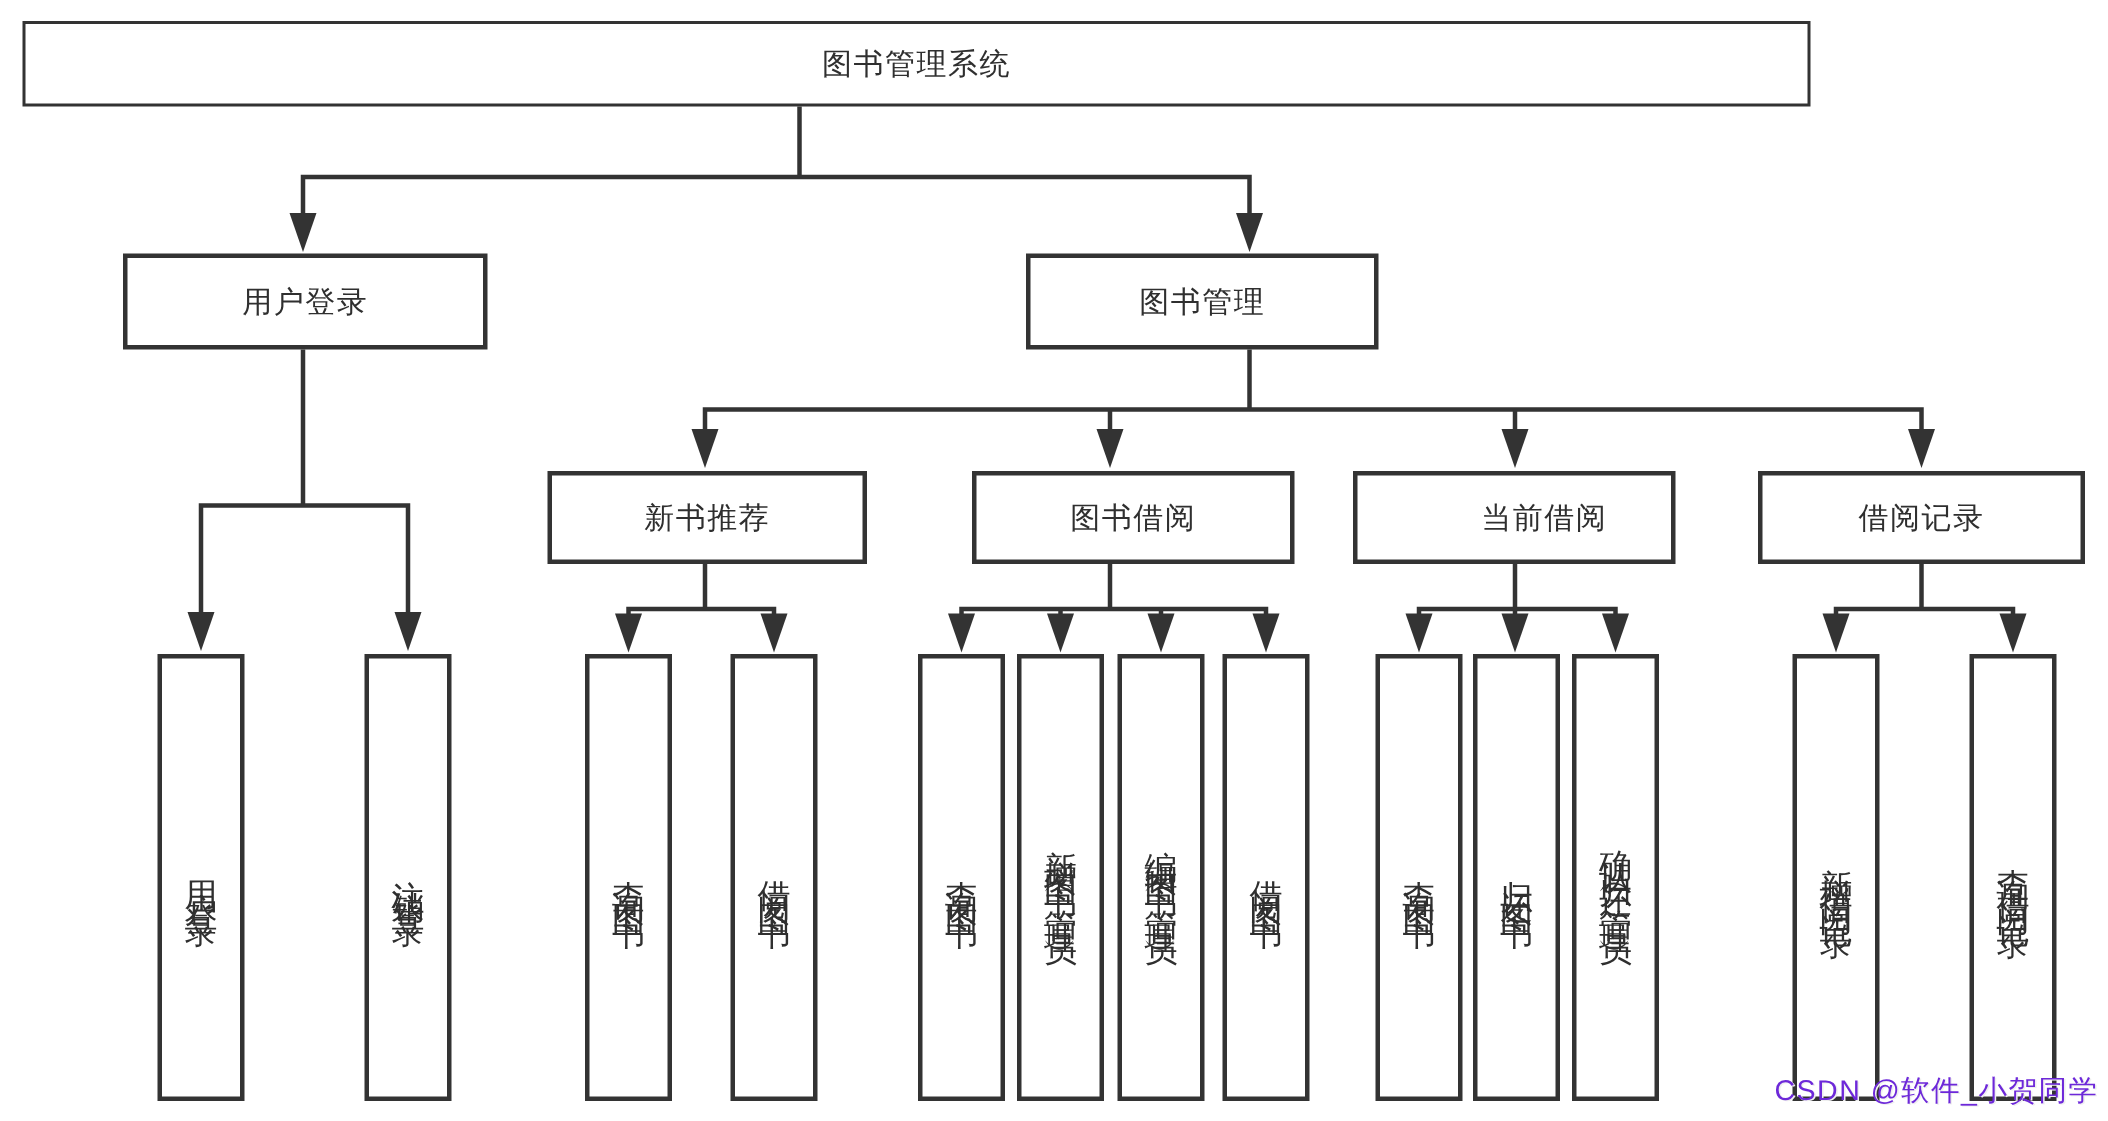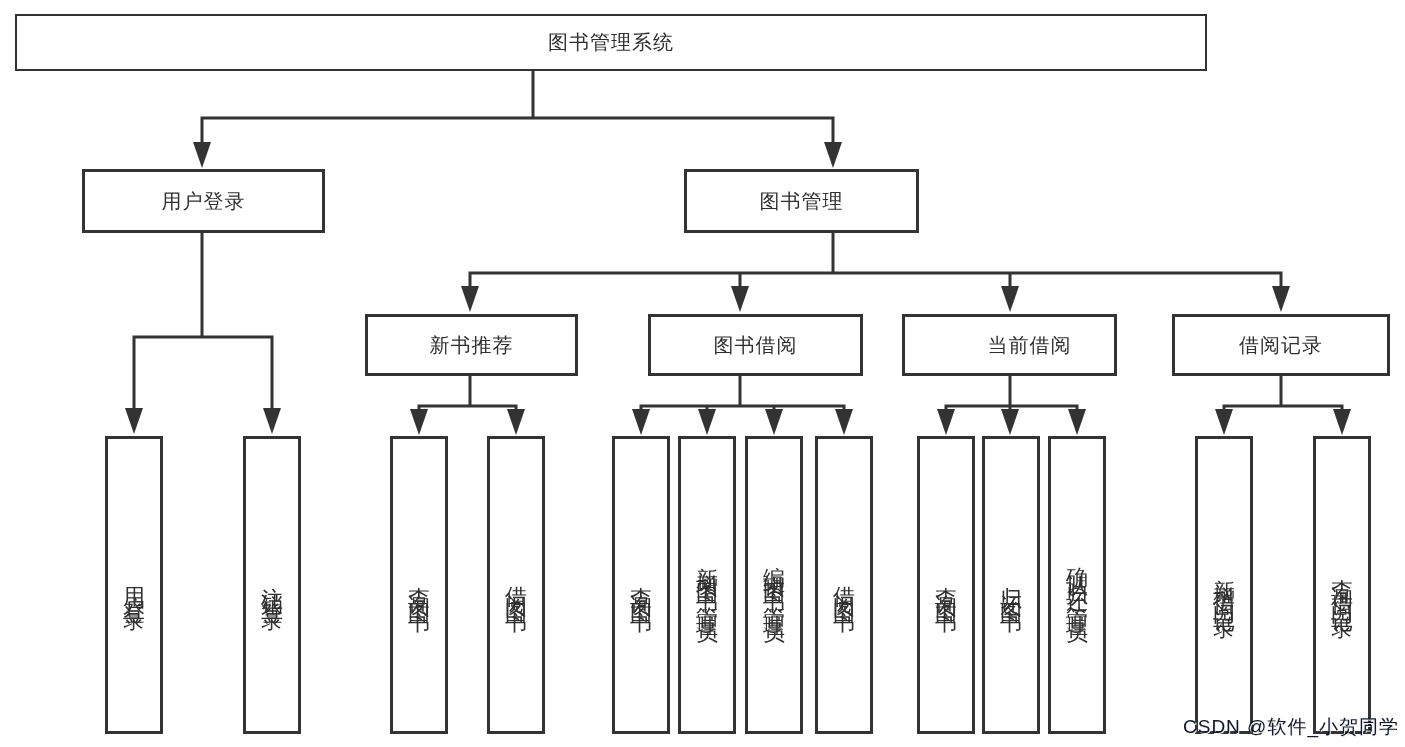--- a/index.html
+++ b/index.html
@@ -27,21 +27,21 @@
   .v-label {
     writing-mode:vertical-rl;
     text-orientation:mixed;
     letter-spacing:8px;
     white-space:nowrap;
   }
   .watermark {
     position:absolute;
     left:1183px; top:714px;
     font-size:19px;
-    color:#0f172a;
+    color:#6d28d9;
     letter-spacing:1px;
     text-shadow:1px 1px 0 #efefef;
     z-index:3;
     white-space:nowrap;
   }
 </style>
 </head>
 <body>
 
 <div class="stage">

